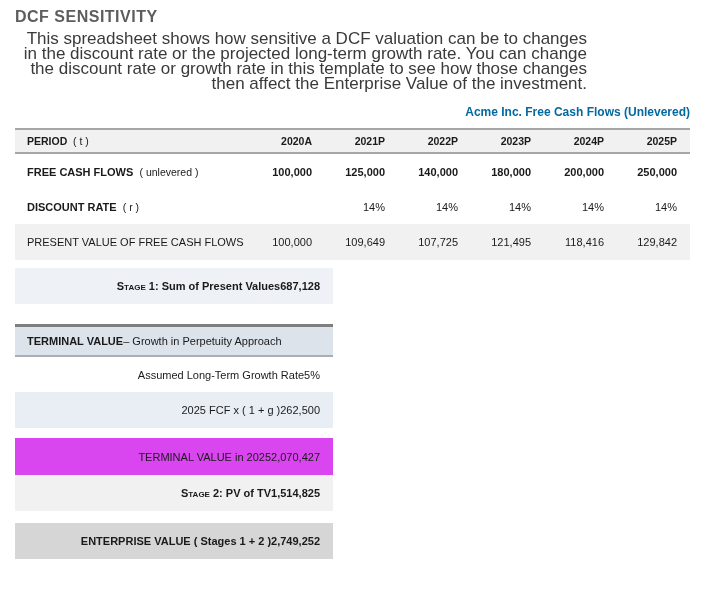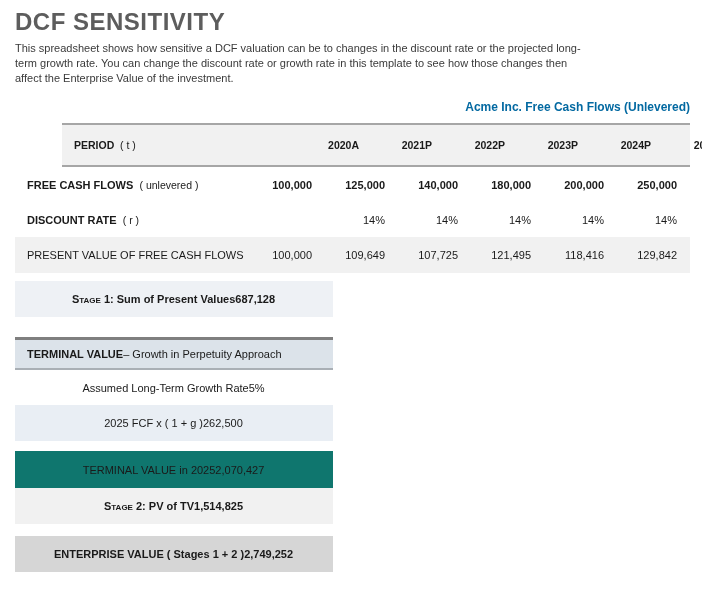--- a/index.html
+++ b/index.html
@@ -9,88 +9,88 @@
     width: 702px;
     height: 607px;
     background: #ffffff;
     font-family: "Liberation Sans", sans-serif;
     color: #1a1a1a;
     overflow: hidden;
   }
   .content { padding: 8px 12px 0 15px; }
 
   .doc-title {
-    font-size: 24px;
+    font-size: 16px;
     font-weight: bold;
     letter-spacing: 0.5px;
     color: #5d5d5d;
   }
   .doc-subtitle {
     margin-top: 15px;
     font-size: 14.5px;
     color: #3a3a3a;
   }
   .doc-desc {
     margin-top: 5px;
-    font-size: 11px;
+    font-size: 17px;
     line-height: 15px;
     color: #3a3a3a;
     max-width: 572px;
+    text-align: right;
   }
   .section-heading {
     margin-top: 14px;
     font-size: 12px;
     font-weight: bold;
     color: #0369a1;
     text-align: right;
   }
 
   
   .table { margin-top: 9px; width: 675px; }
   .trow {
     display: grid;
     grid-template-columns: 237px repeat(6, 73px);
     align-items: center;
   }
   .trow.head {
-    height: 44px;
+    height: 26px;
     background: #f1f1f1;
     border-top: 2px solid #a6a6a6;
     border-bottom: 2px solid #a6a6a6;
     font-size: 10.5px;
     font-weight: bold;
-    margin-left: 47px;
   }
   .trow.body { height: 35px; font-size: 11px; }
   .trow.shaded { background: #f1f1f1; height: 36px; }
   .cell.label { padding-left: 12px; white-space: nowrap; }
   .cell.num { text-align: right; padding-right: 13px; white-space: nowrap; }
   .b { font-weight: bold; }
   .note { font-weight: normal; font-size: 10.5px; }
   .sc { font-variant: small-caps; }
 
   
   .box {
     width: 318px;
     display: flex;
-    justify-content: center;
+    justify-content: flex-end;
     align-items: center;
     padding: 0 13px 0 12px;
     font-size: 11px;
     white-space: nowrap;
   }
   .box-stage1 { margin-top: 8px; height: 36px; background: #eef1f5; font-weight: bold; }
   .box-terminal-head {
     margin-top: 20px; height: 33px; background: #dce3ea;
     border-top: 3px solid #7f7f7f; border-bottom: 2px solid #a9afb5;
     justify-content: flex-start;
   }
   .box-growth { height: 35px; background: #ffffff; }
   .box-fcfg { height: 36px; background: #e9eef4; }
-  .box-tv { margin-top: 10px; height: 37px; background: #0f766e; }
+  .box-tv { margin-top: 10px; height: 37px; background: #d946ef; }
   .box-stage2 { height: 36px; background: #f1f1f1; font-weight: bold; }
   .box-ev { margin-top: 12px; height: 36px; background: #d6d6d6; font-weight: bold; }
 </style>
 </head>
 <body>
 
 <div class="page">
   <div class="content">
 
     <div class="doc-title">DCF SENSITIVITY</div>

